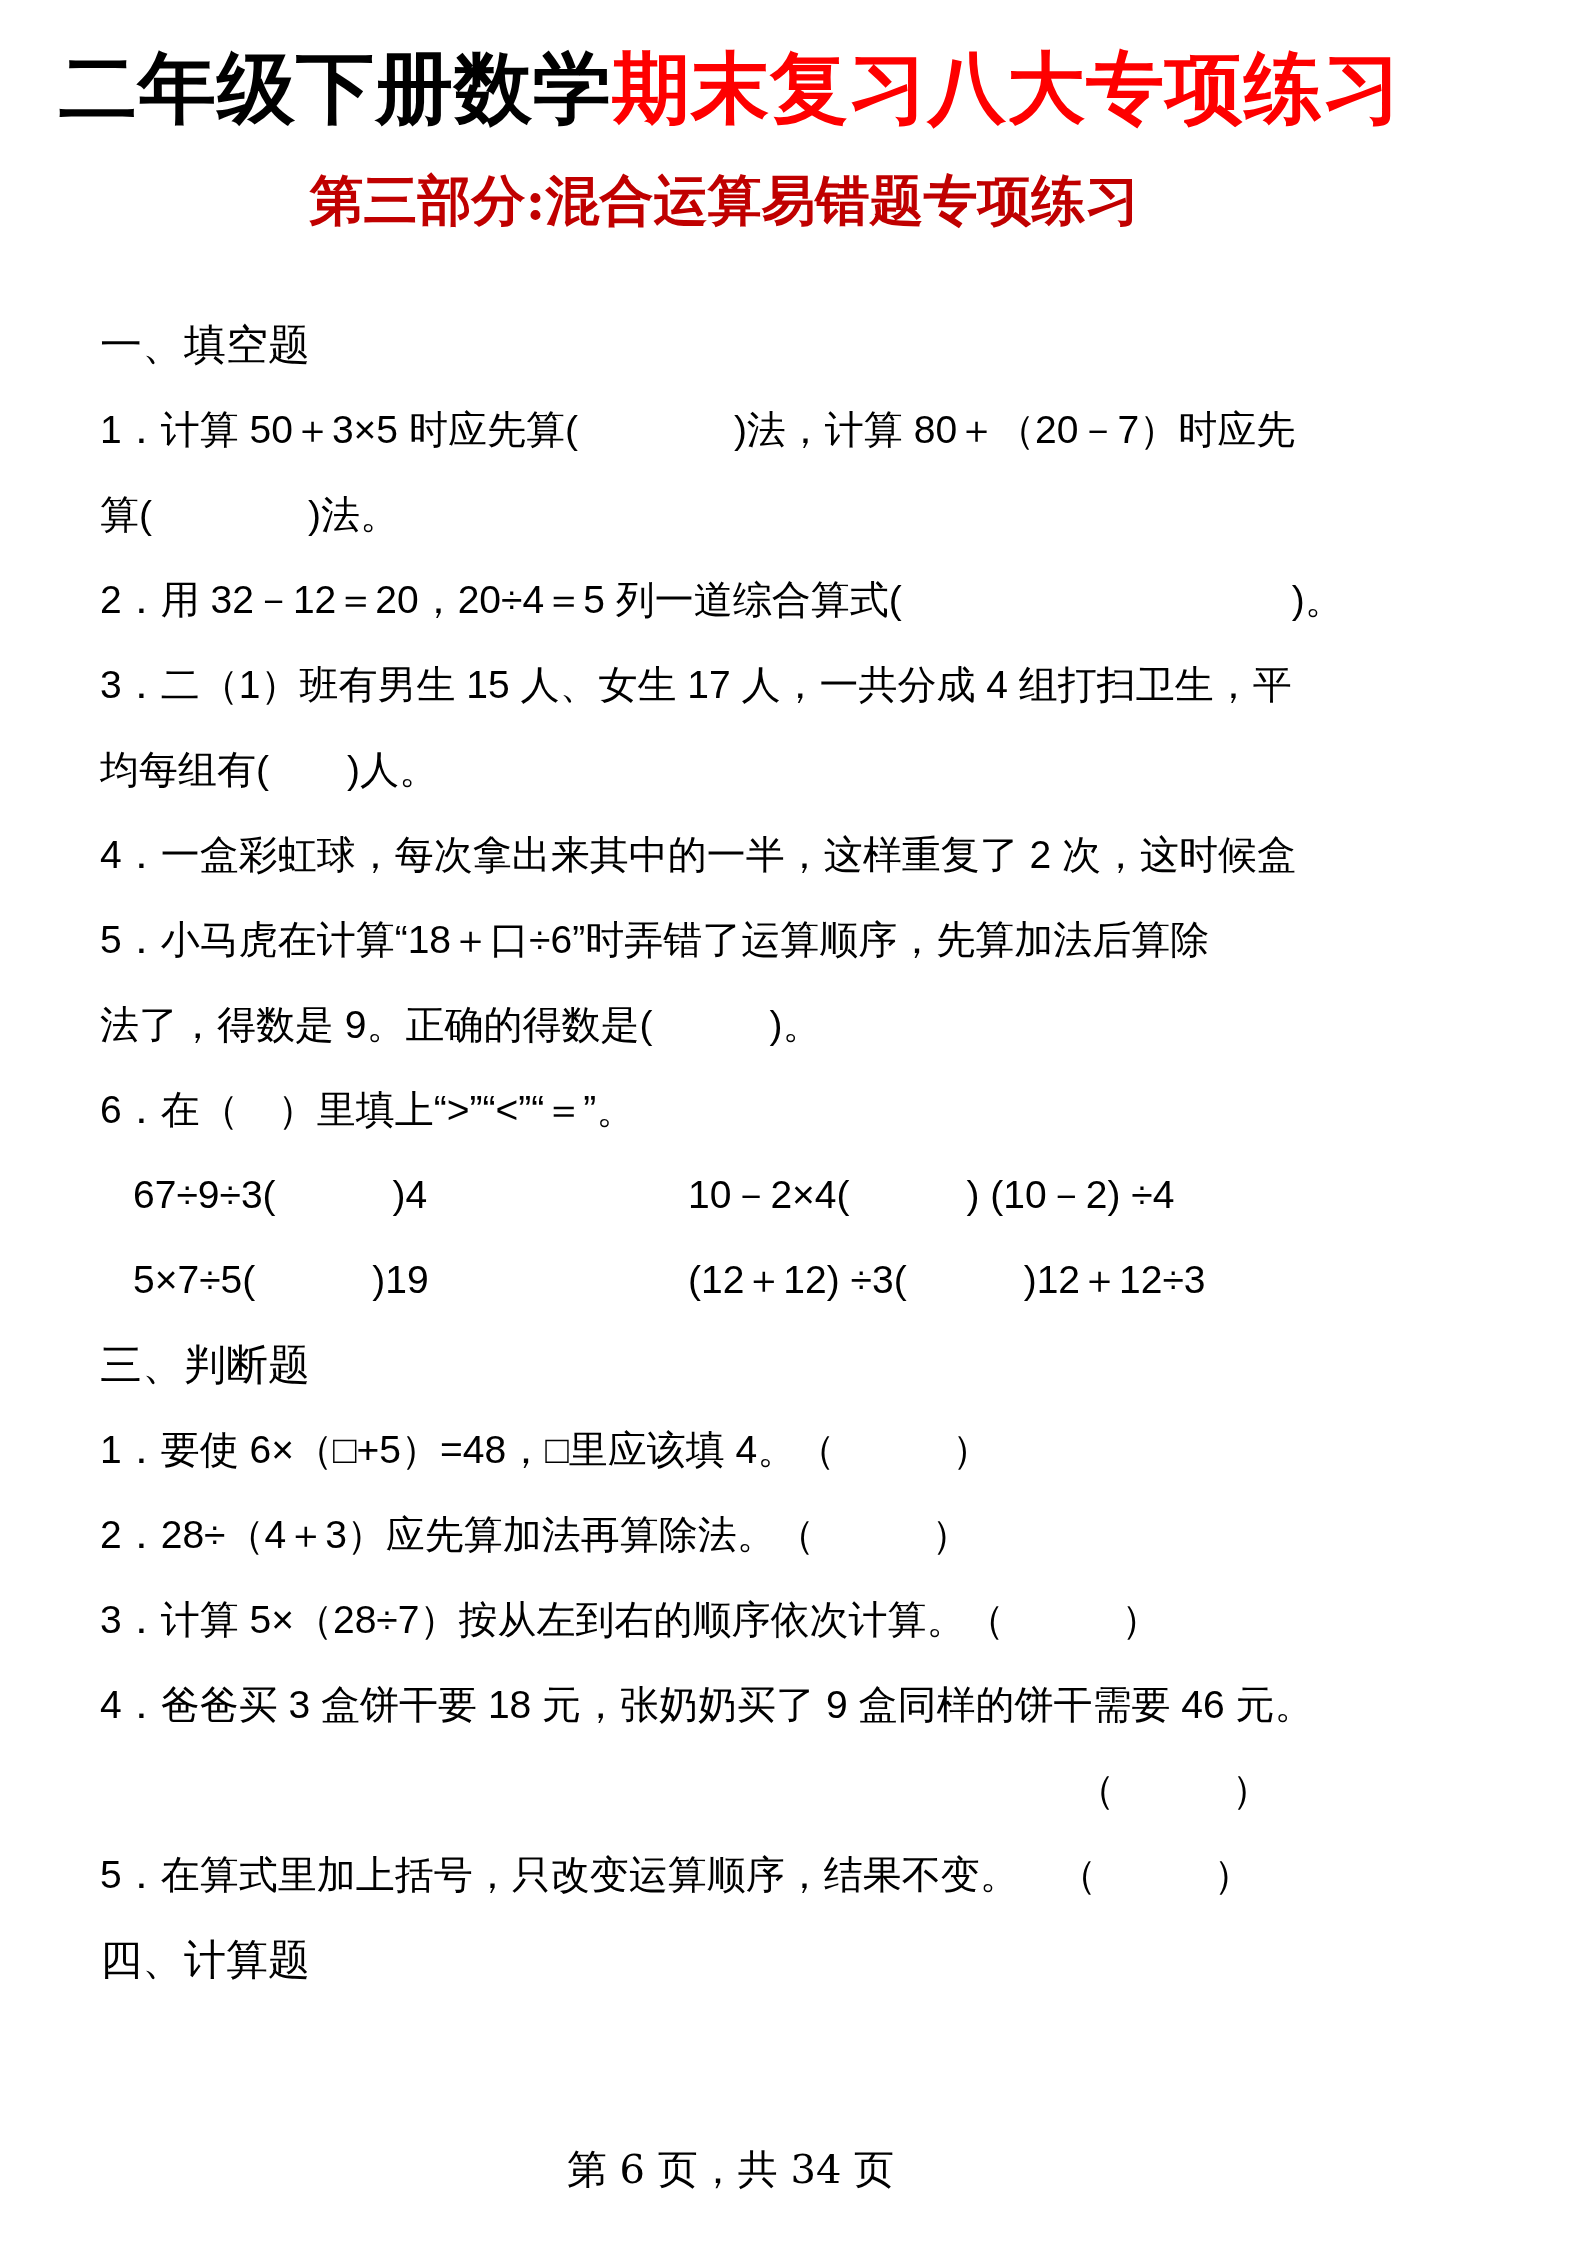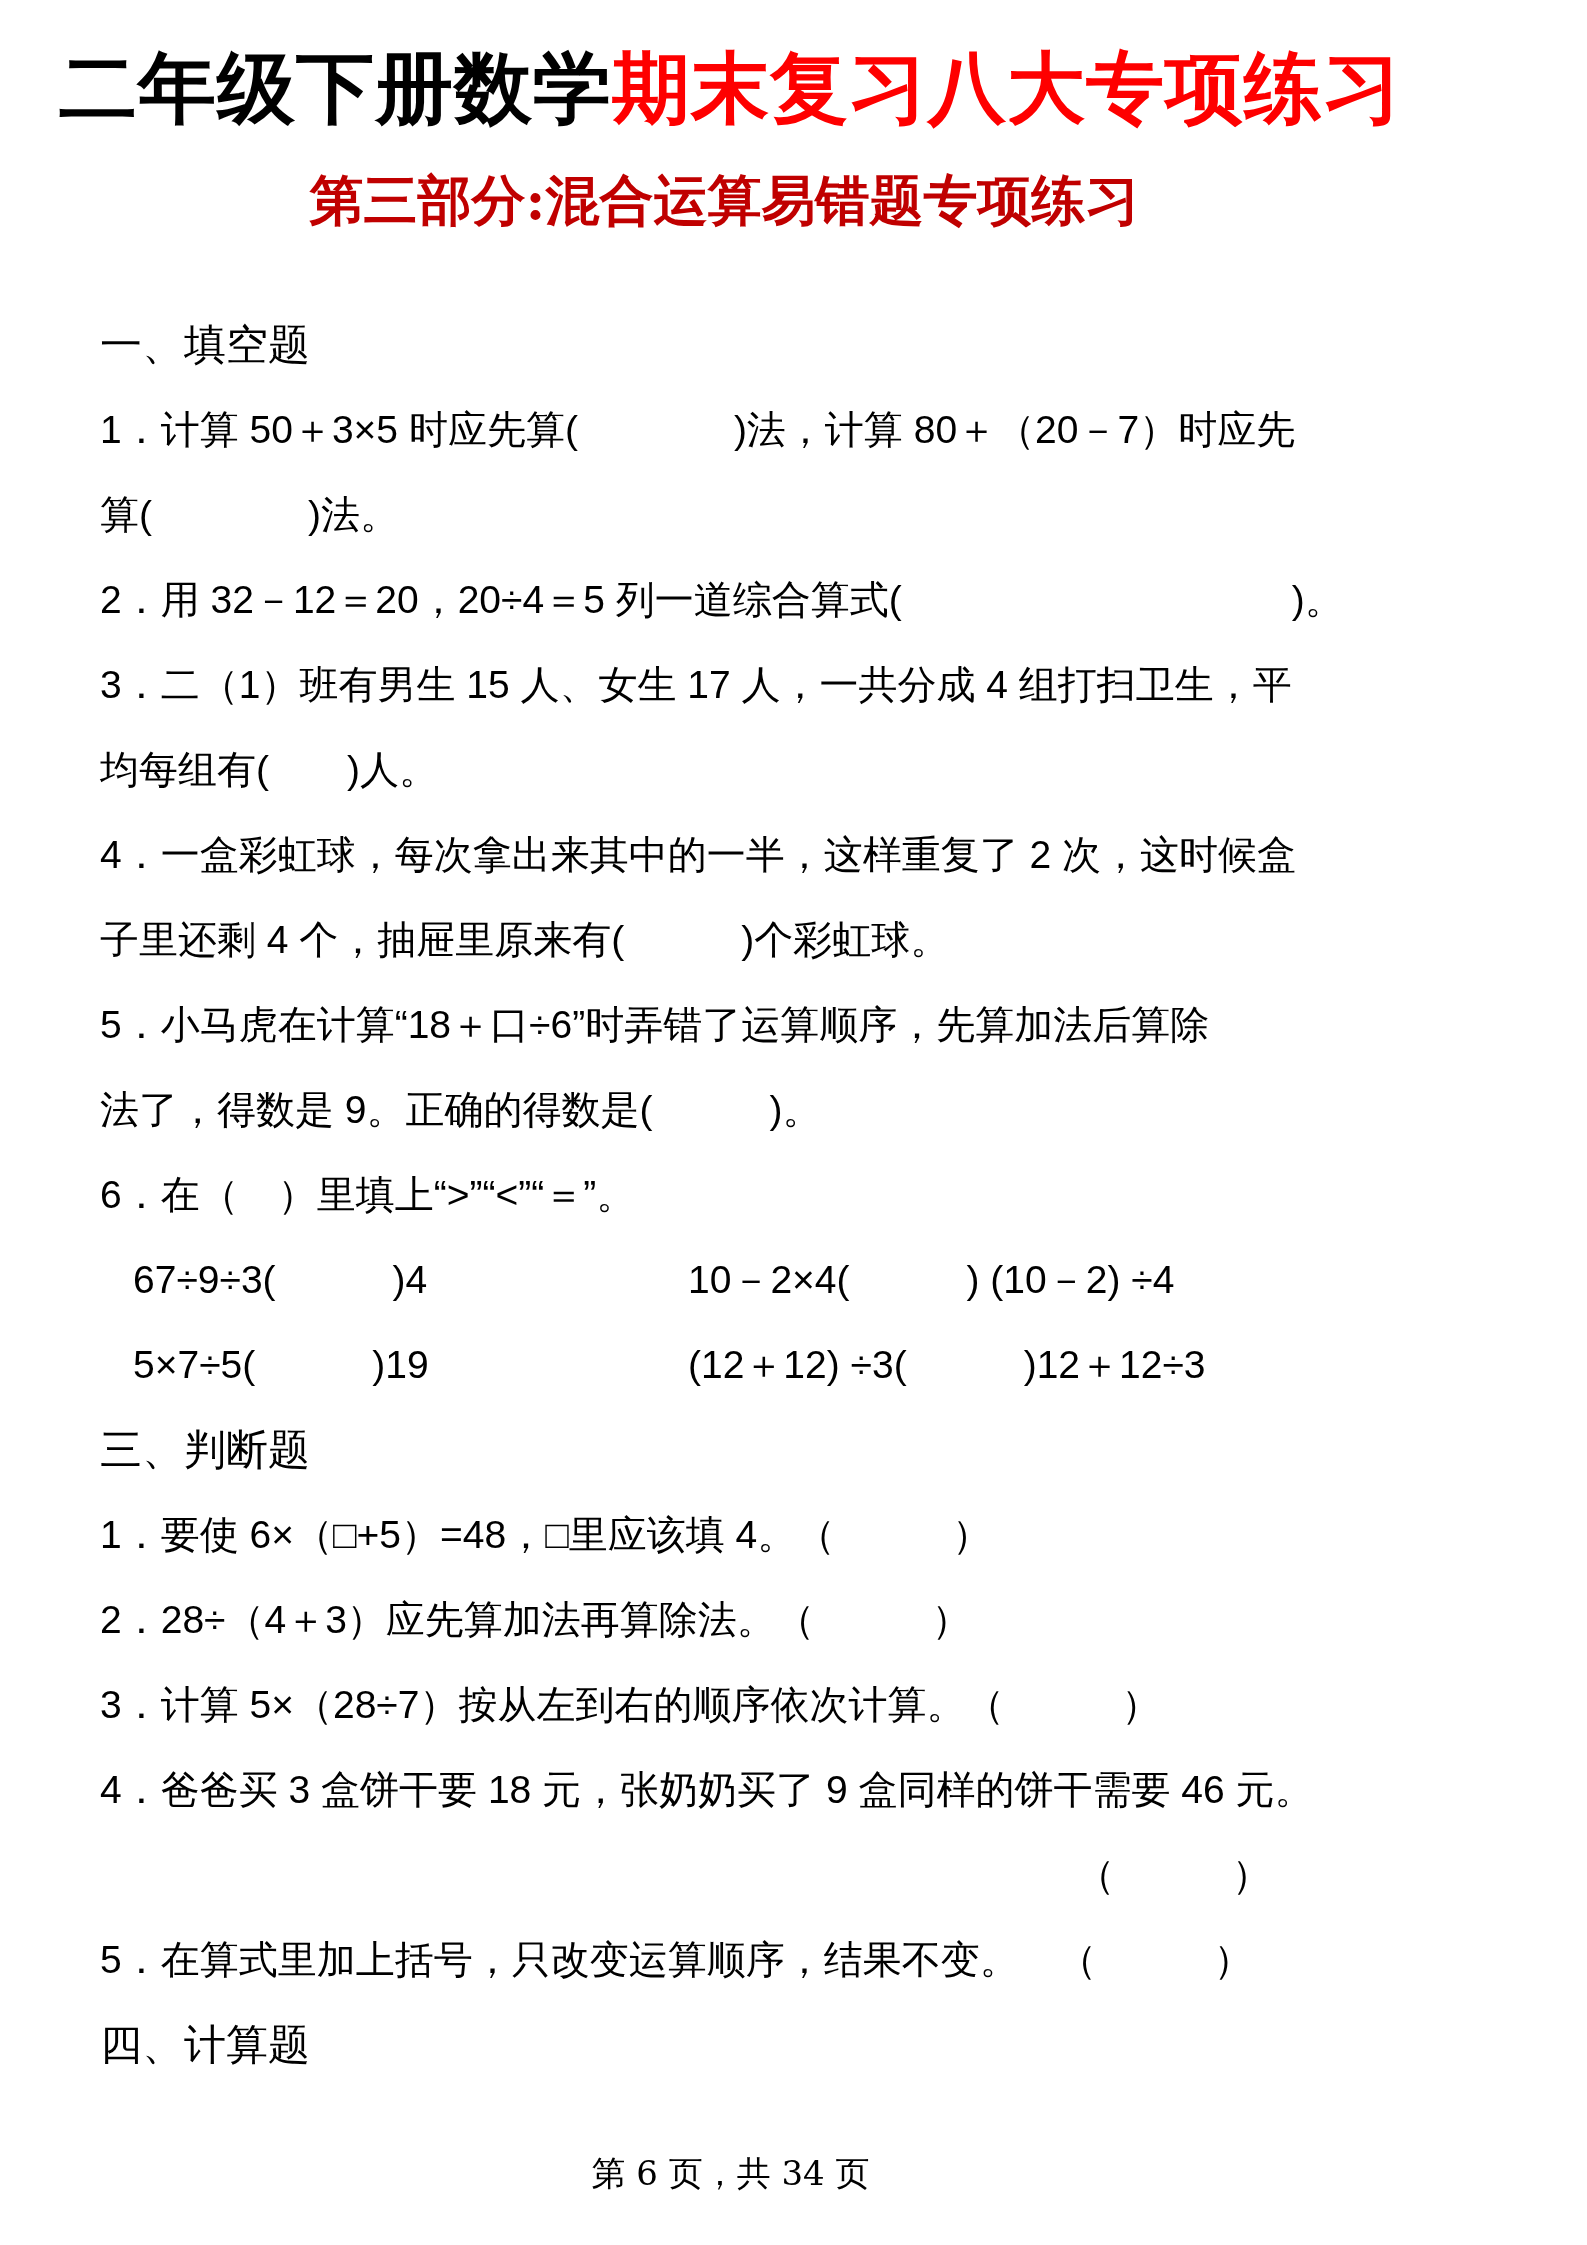--- a/index.html
+++ b/index.html
@@ -48,21 +48,21 @@
     font-size:42px;
   }
   .line.row{padding-left:33px;}
   .line.row .col-left{display:inline-block;width:555px;flex:none;}
   .line.right{justify-content:flex-end;padding-right:95px;}
   .footer{
     position:absolute;
     left:0;right:0;bottom:48px;
     text-align:center;
     font-family:"DejaVu Serif",serif;
-    font-size:34px;
+    font-size:40px;
     color:#000;
   }
 </style>
 </head>
 <body>
 
 <div class="page">
 
   <h1 class="title"><span class="t-black">二年级下册数学</span><span class="t-red">期末复习八大专项练习</span></h1>
 
@@ -74,21 +74,20 @@
 
     <div class="line">1．计算 50＋3×5 时应先算(　　　　)法，计算 80＋（20－7）时应先</div>
     <div class="line">算(　　　　)法。</div>
 
     <div class="line">2．用 32－12＝20，20÷4＝5 列一道综合算式(　　　　　　　　　　)。</div>
 
     <div class="line">3．二（1）班有男生 15 人、女生 17 人，一共分成 4 组打扫卫生，平</div>
     <div class="line">均每组有(　　)人。</div>
 
     <div class="line">4．一盒彩虹球，每次拿出来其中的一半，这样重复了 2 次，这时候盒</div>
-    <div class="line">子里还剩 4 个，抽屉里原来有(　　　)个彩虹球。</div>
 
     <div class="line">5．小马虎在计算“18＋口÷6”时弄错了运算顺序，先算加法后算除</div>
     <div class="line">法了，得数是 9。正确的得数是(　　　)。</div>
 
     <div class="line">6．在（　）里填上“&gt;”“&lt;”“＝”。</div>
 
     <div class="line row">
       <span class="col-left">67÷9÷3(　　　)4</span>
       <span class="col-right">10－2×4(　　　) (10－2) ÷4</span>
     </div>

